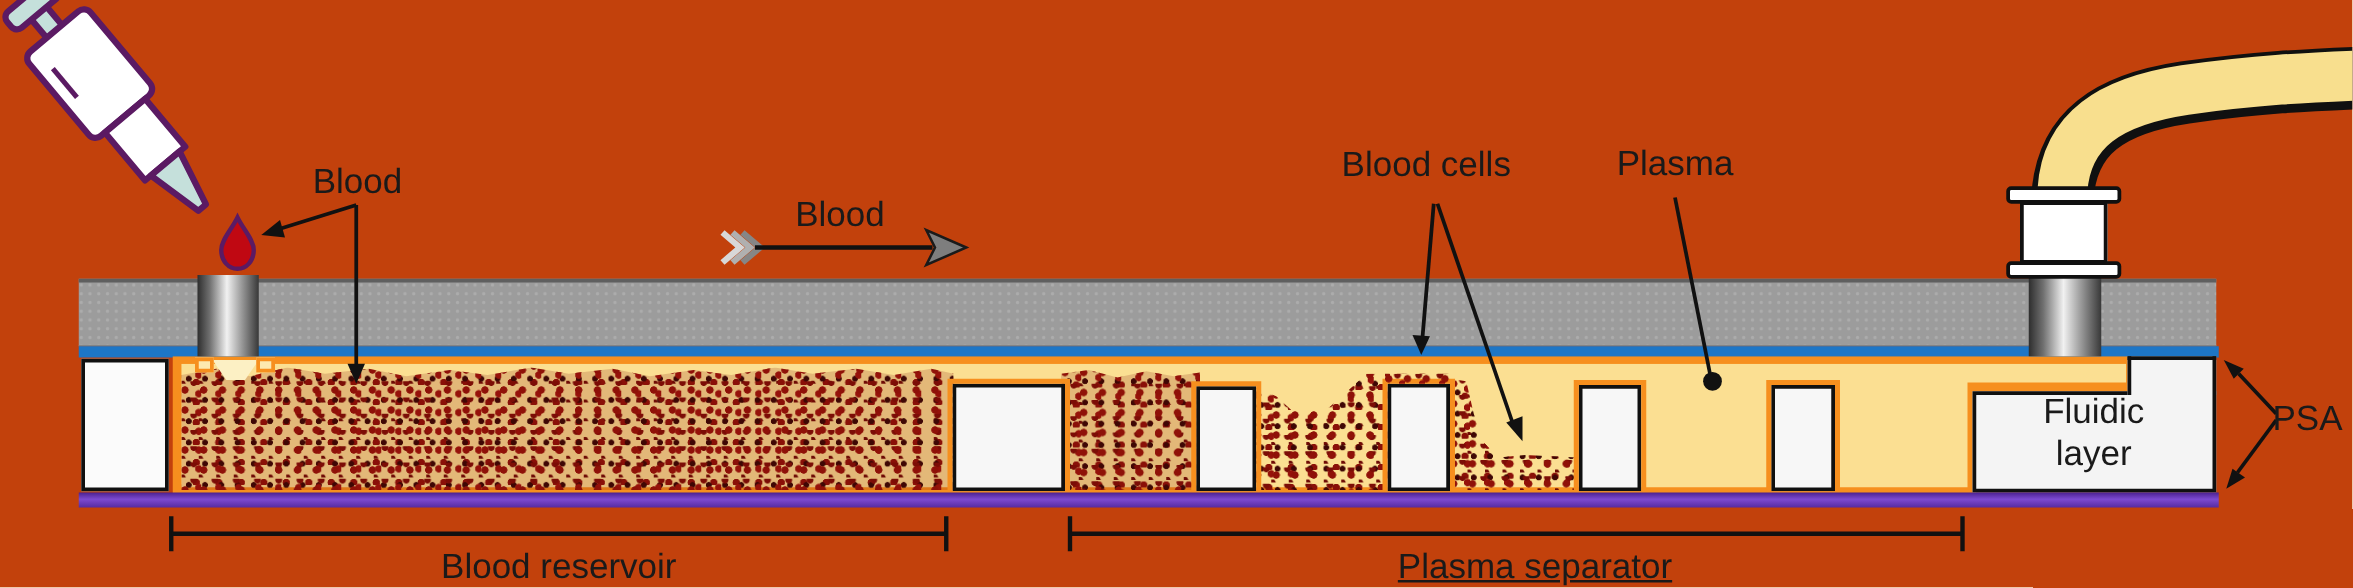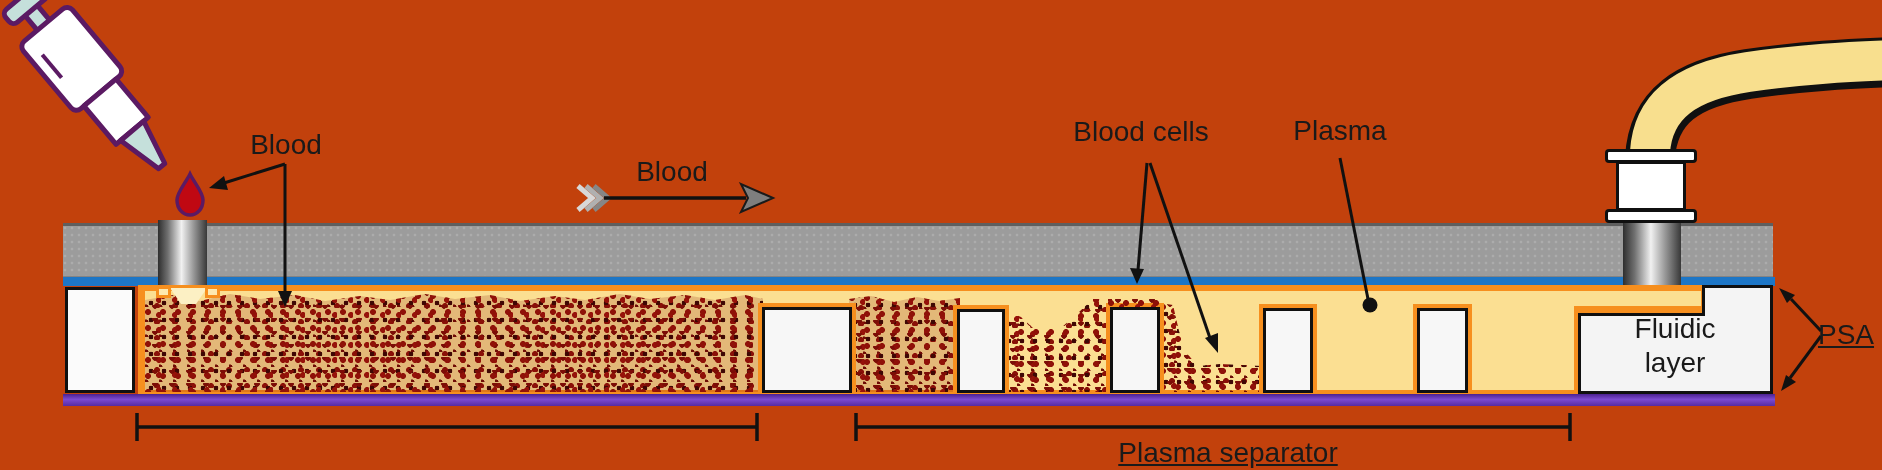--- a/index.html
+++ b/index.html
@@ -160,16 +160,17 @@
   </svg>
 
   <div class="lbl" style="left:286px;top:130px;">Blood</div>
   <div class="lbl" style="left:672px;top:157px;">Blood</div>
   <div class="lbl" style="left:1141px;top:117px;">Blood cells</div>
   <div class="lbl" style="left:1340px;top:116px;text-align:right;">Plasma</div>
   <div class="lbl" style="left:1675px;top:312px;text-align:center;line-height:34px;">
     <span>Fluidic</span><br>
     <span>layer</span>
   </div>
-  <div class="lbl" style="left:1846px;top:320px;text-decoration:underline;">PSA</div>
+  <div class="lbl" style="left:1846px;top:320px;">PSA</div>
+  <div class="lbl" style="left:447px;top:438px;">Blood reservoir</div>
   <div class="lbl" style="left:1228px;top:438px;text-decoration:underline;">Plasma separator</div>
 
 </div>
 
 </body></html>

